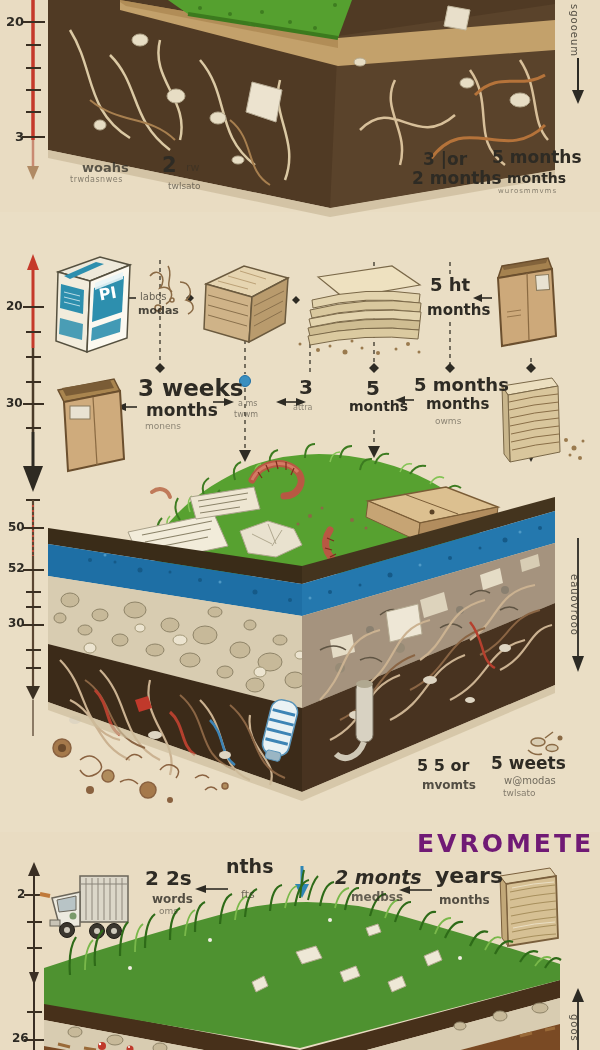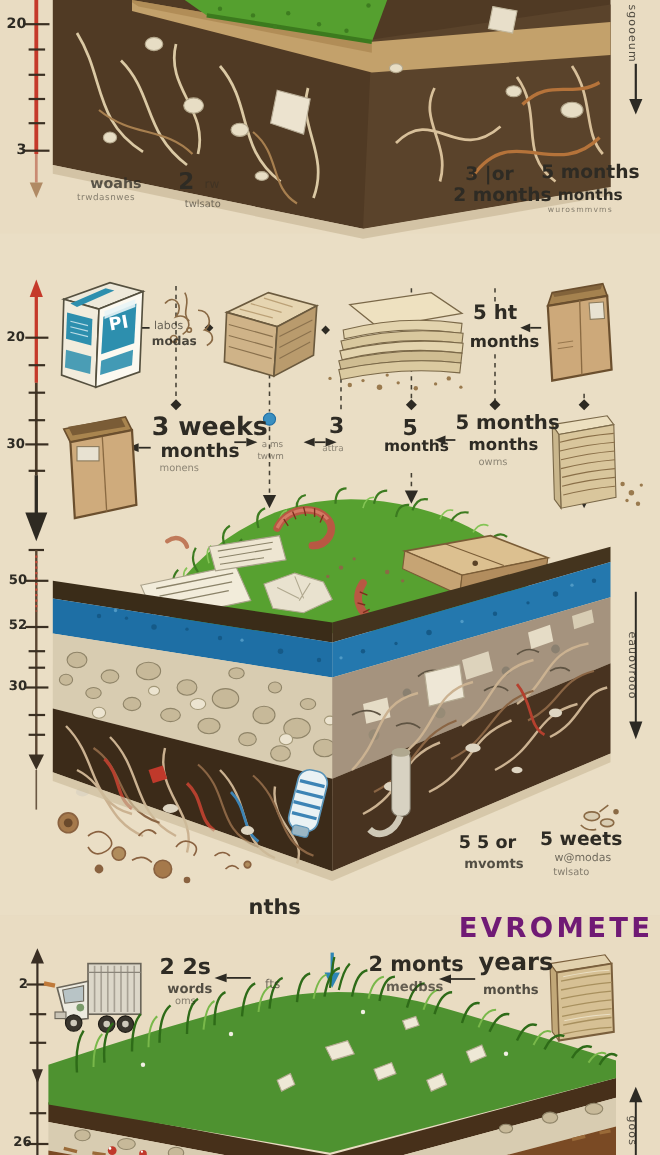--- a/index.html
+++ b/index.html
@@ -513,23 +513,23 @@
 <div class="t b" style="left:417px;top:758px;font-size:16px;">5 5 or</div>
 <div class="t b" style="left:422px;top:779px;font-size:12px;opacity:.8;">mvomts</div>
 <div class="t b" style="left:491px;top:755px;font-size:17px;">5 weets</div>
 <div class="t" style="left:504px;top:776px;font-size:10px;opacity:.65;">w@modas</div>
 <div class="t" style="left:503px;top:789px;font-size:9px;opacity:.55;">twlsato</div>
 
 <div class="t title" style="left:417px;top:831px;font-size:25px;letter-spacing:3px;color:#701a75;">EVROMETE</div>
 <div class="t b" style="left:145px;top:868px;font-size:20px;">2 2s</div>
 <div class="t b" style="left:152px;top:893px;font-size:12px;opacity:.8;">words</div>
 <div class="t" style="left:159px;top:907px;font-size:9px;opacity:.55;">oms</div>
-<div class="t b" style="left:226px;top:816px;font-size:19px;">nths</div>
+<div class="t b" style="left:226px;top:857px;font-size:19px;">nths</div>
 <div class="t" style="left:241px;top:889px;font-size:11px;opacity:.65;">fts</div>
-<div class="t b" style="left:335px;top:868px;font-size:19px;">2 monts</div>
+<div class="t b" style="left:335px;top:868px;font-size:19px;font-style:italic;">2 monts</div>
 <div class="t b" style="left:351px;top:891px;font-size:12px;opacity:.7;">medbss</div>
 <div class="t b" style="left:435px;top:865px;font-size:22px;">years</div>
 <div class="t b" style="left:439px;top:894px;font-size:12px;opacity:.8;">months</div>
 <div class="t b" style="left:17px;top:888px;font-size:12px;">2</div>
 <div class="t b" style="left:12px;top:1032px;font-size:12px;">26</div>
 <div class="t v" style="left:569px;top:1014px;font-size:10px;opacity:.8;">goos</div>
 
 </div>
 
 </body></html>

